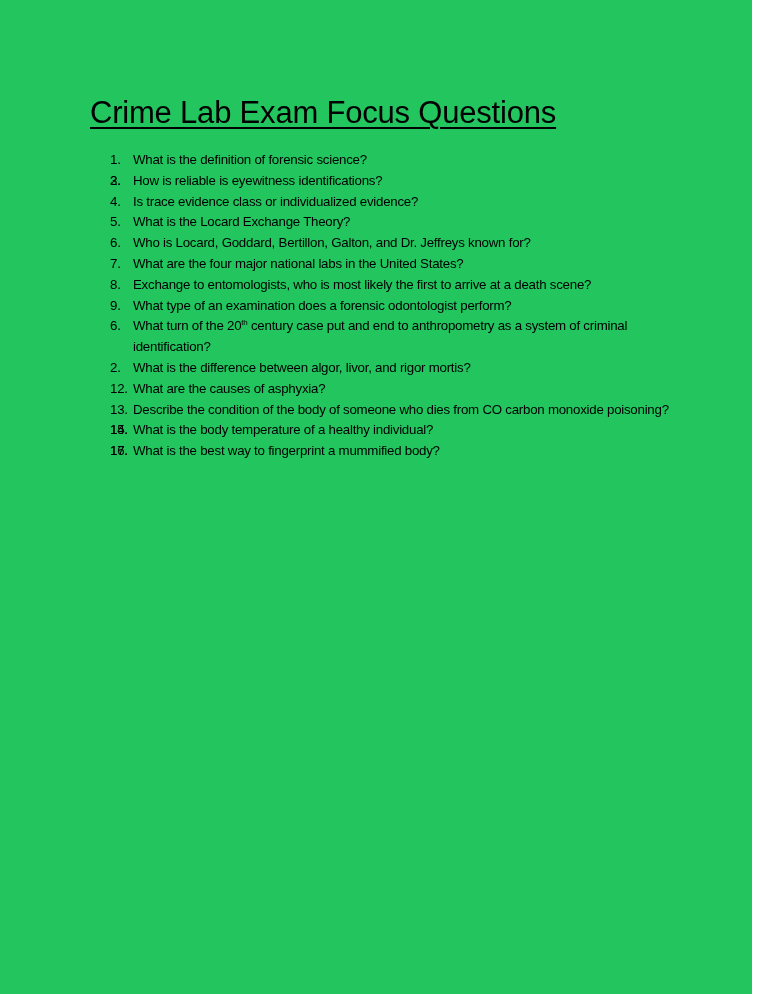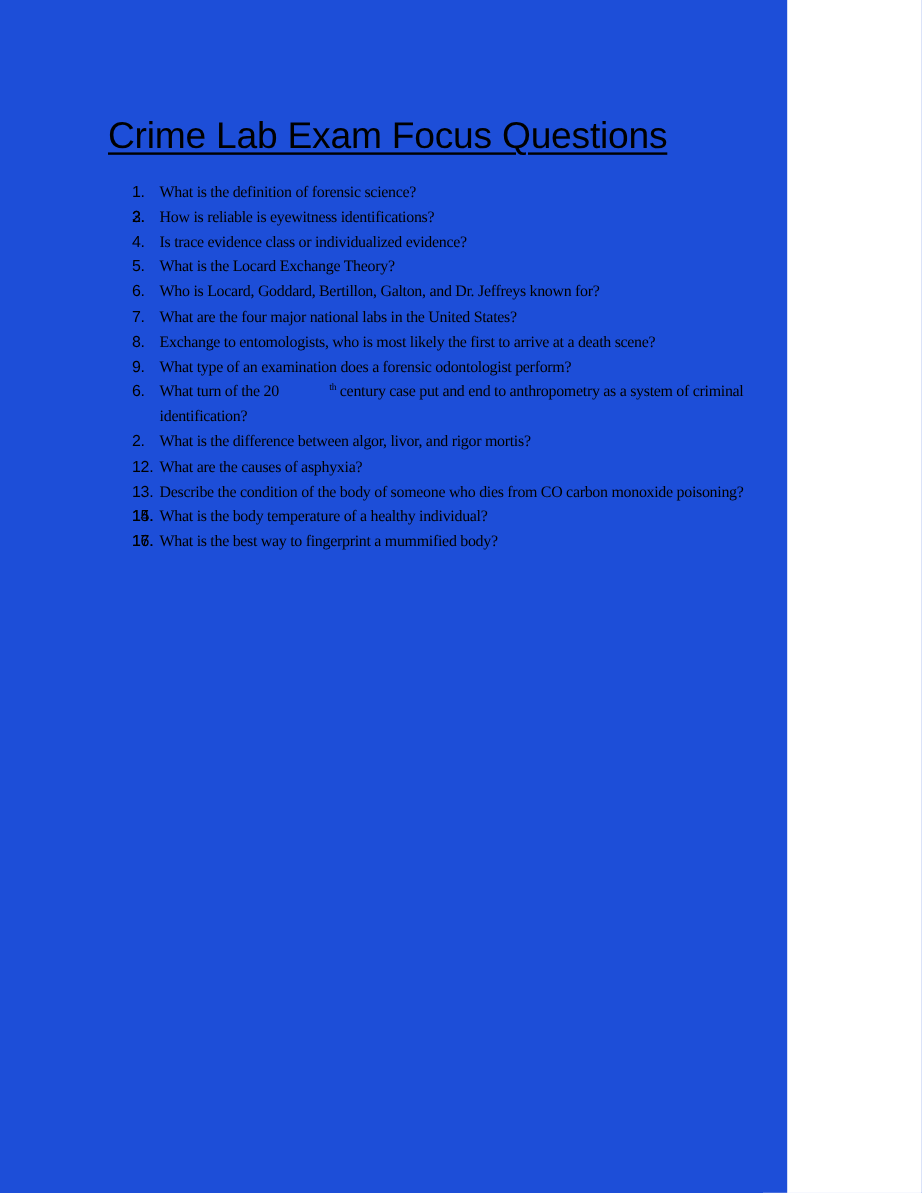--- a/index.html
+++ b/index.html
@@ -12,23 +12,23 @@
       height: 994px;
       position: relative;
       overflow: hidden;
       font-family: "Liberation Sans", "DejaVu Sans", sans-serif;
       color: #000000;
     }
     .page {
       position: absolute;
       left: 0;
       top: 0;
-      width: 656px;
+      width: 752px;
       height: 994px;
-      background: #1d4ed8;
+      background: #22c55e;
     }
     .title {
       position: absolute;
       left: 90px;
       top: 93px;
       margin: 0;
       font-size: 31px;
       font-weight: normal;
       line-height: 40px;
       text-decoration: underline;
@@ -55,27 +55,25 @@
     .qnum {
       position: absolute;
       left: 110px;
       top: 0;
       white-space: nowrap;
     }
     .qtext {
       display: block;
       margin-left: 133px;
       width: 560px;
-      font-family: Liberation Serif, serif;
     }
     sup {
       font-size: 8px;
       line-height: 0;
       vertical-align: 5px;
-      margin-left: 42px;
     }
   </style>
 </head>
 <body>
 
 <div class="page">
   <h1 class="title">Crime Lab Exam Focus Questions</h1>
 
   <ol class="qlist">
     <li class="qitem">

